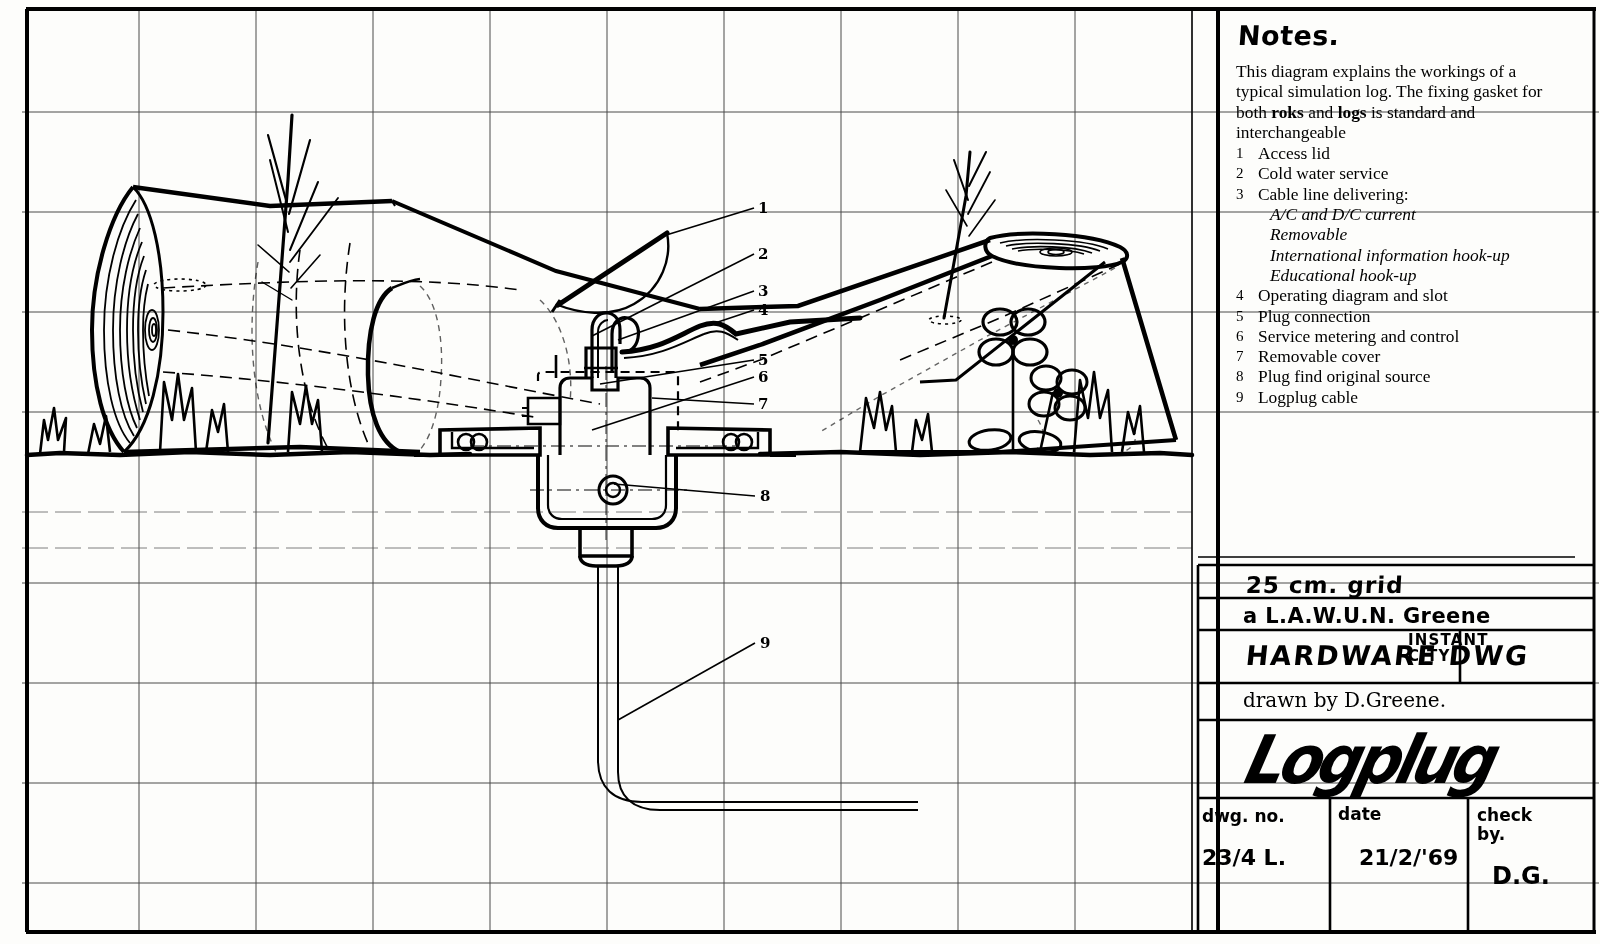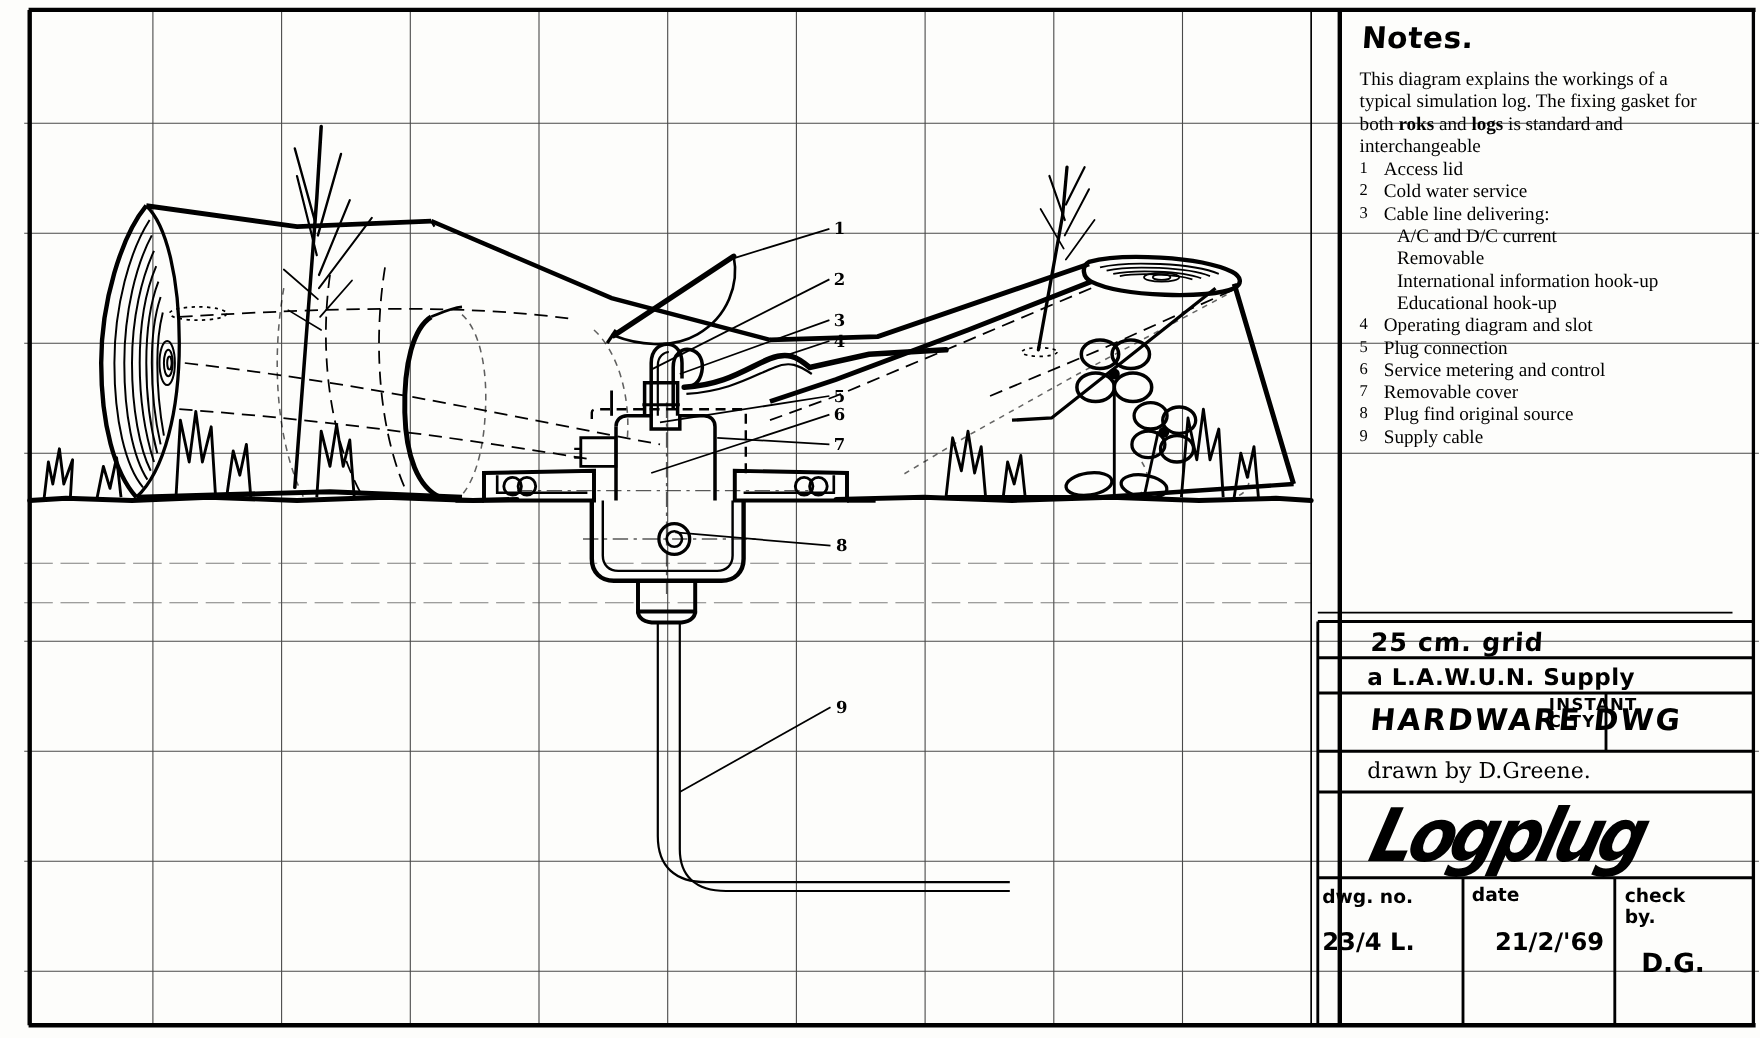--- a/index.html
+++ b/index.html
@@ -14,21 +14,21 @@
   #notes-heading{font-family:"DejaVu Sans",sans-serif;font-weight:700;
       font-size:27px;letter-spacing:.5px;line-height:1;margin:0 0 12px 2px;
       transform:skewX(-4deg);}
   #notes-intro{font-size:17.4px;line-height:20.3px;margin:0;}
   #notes-intro b{font-weight:700;text-align:center;}
   ol#notes-list{list-style:none;margin:1px 0 0 0;padding:0;}
   ol#notes-list>li{font-size:17.4px;line-height:20.3px;
       position:relative;padding-left:22px;}
   ol#notes-list>li>.num{position:absolute;left:0;top:0;
       font-size:15px;}
-  ul.subitems{list-style:none;margin:0;padding:0 0 0 12px;}
+  ul.subitems{list-style:none;margin:0;padding:0 0 0 12px;font-style:italic;}
   ul.subitems li{font-size:17.4px;line-height:20.3px;}
 
   
   .hand{font-family:"DejaVu Sans",sans-serif;font-weight:700;
         color:#000;white-space:nowrap;}
   #tb-grid{left:1246px;top:572px;font-size:23px;letter-spacing:1px;
            transform:skewX(-3deg);}
   #tb-project{left:1243px;top:604px;font-size:21px;letter-spacing:.4px;}
   #tb-hardware{left:1246px;top:640px;font-size:27px;letter-spacing:2px;
            transform:skewX(-6deg);}
@@ -361,26 +361,26 @@
         <li>Removable</li>
         <li>International information hook-up</li>
         <li>Educational hook-up</li>
       </ul>
     </li>
     <li><span class="num">4</span><span>Operating diagram and slot</span></li>
     <li><span class="num">5</span><span>Plug connection</span></li>
     <li><span class="num">6</span><span>Service metering and control</span></li>
     <li><span class="num">7</span><span>Removable cover</span></li>
     <li><span class="num">8</span><span>Plug find original source</span></li>
-    <li><span class="num">9</span><span>Supply cable</span></li>
+    <li><span class="num">9</span><span>Logplug cable</span></li>
   </ol>
 </div>
 
 <div class="nt hand" id="tb-grid">25 cm. grid</div>
-<div class="nt hand" id="tb-project">a L.A.W.U.N. Supply</div>
+<div class="nt hand" id="tb-project">a L.A.W.U.N. Greene</div>
 <div class="nt hand" id="tb-hardware">HARDWARE DWG</div>
 <div class="nt hand" id="tb-instant">
   <div>INSTANT</div>
   <div>CITY</div>
 </div>
 <div class="nt hand" id="tb-drawn">drawn by   D.Greene.</div>
 <div class="nt hand" id="tb-logo">Logplug</div>
 <div class="nt hand" id="tb-dwgno-label">dwg. no.</div>
 <div class="nt hand" id="tb-dwgno-val">23/4 L.</div>
 <div class="nt hand" id="tb-date-label">date</div>

